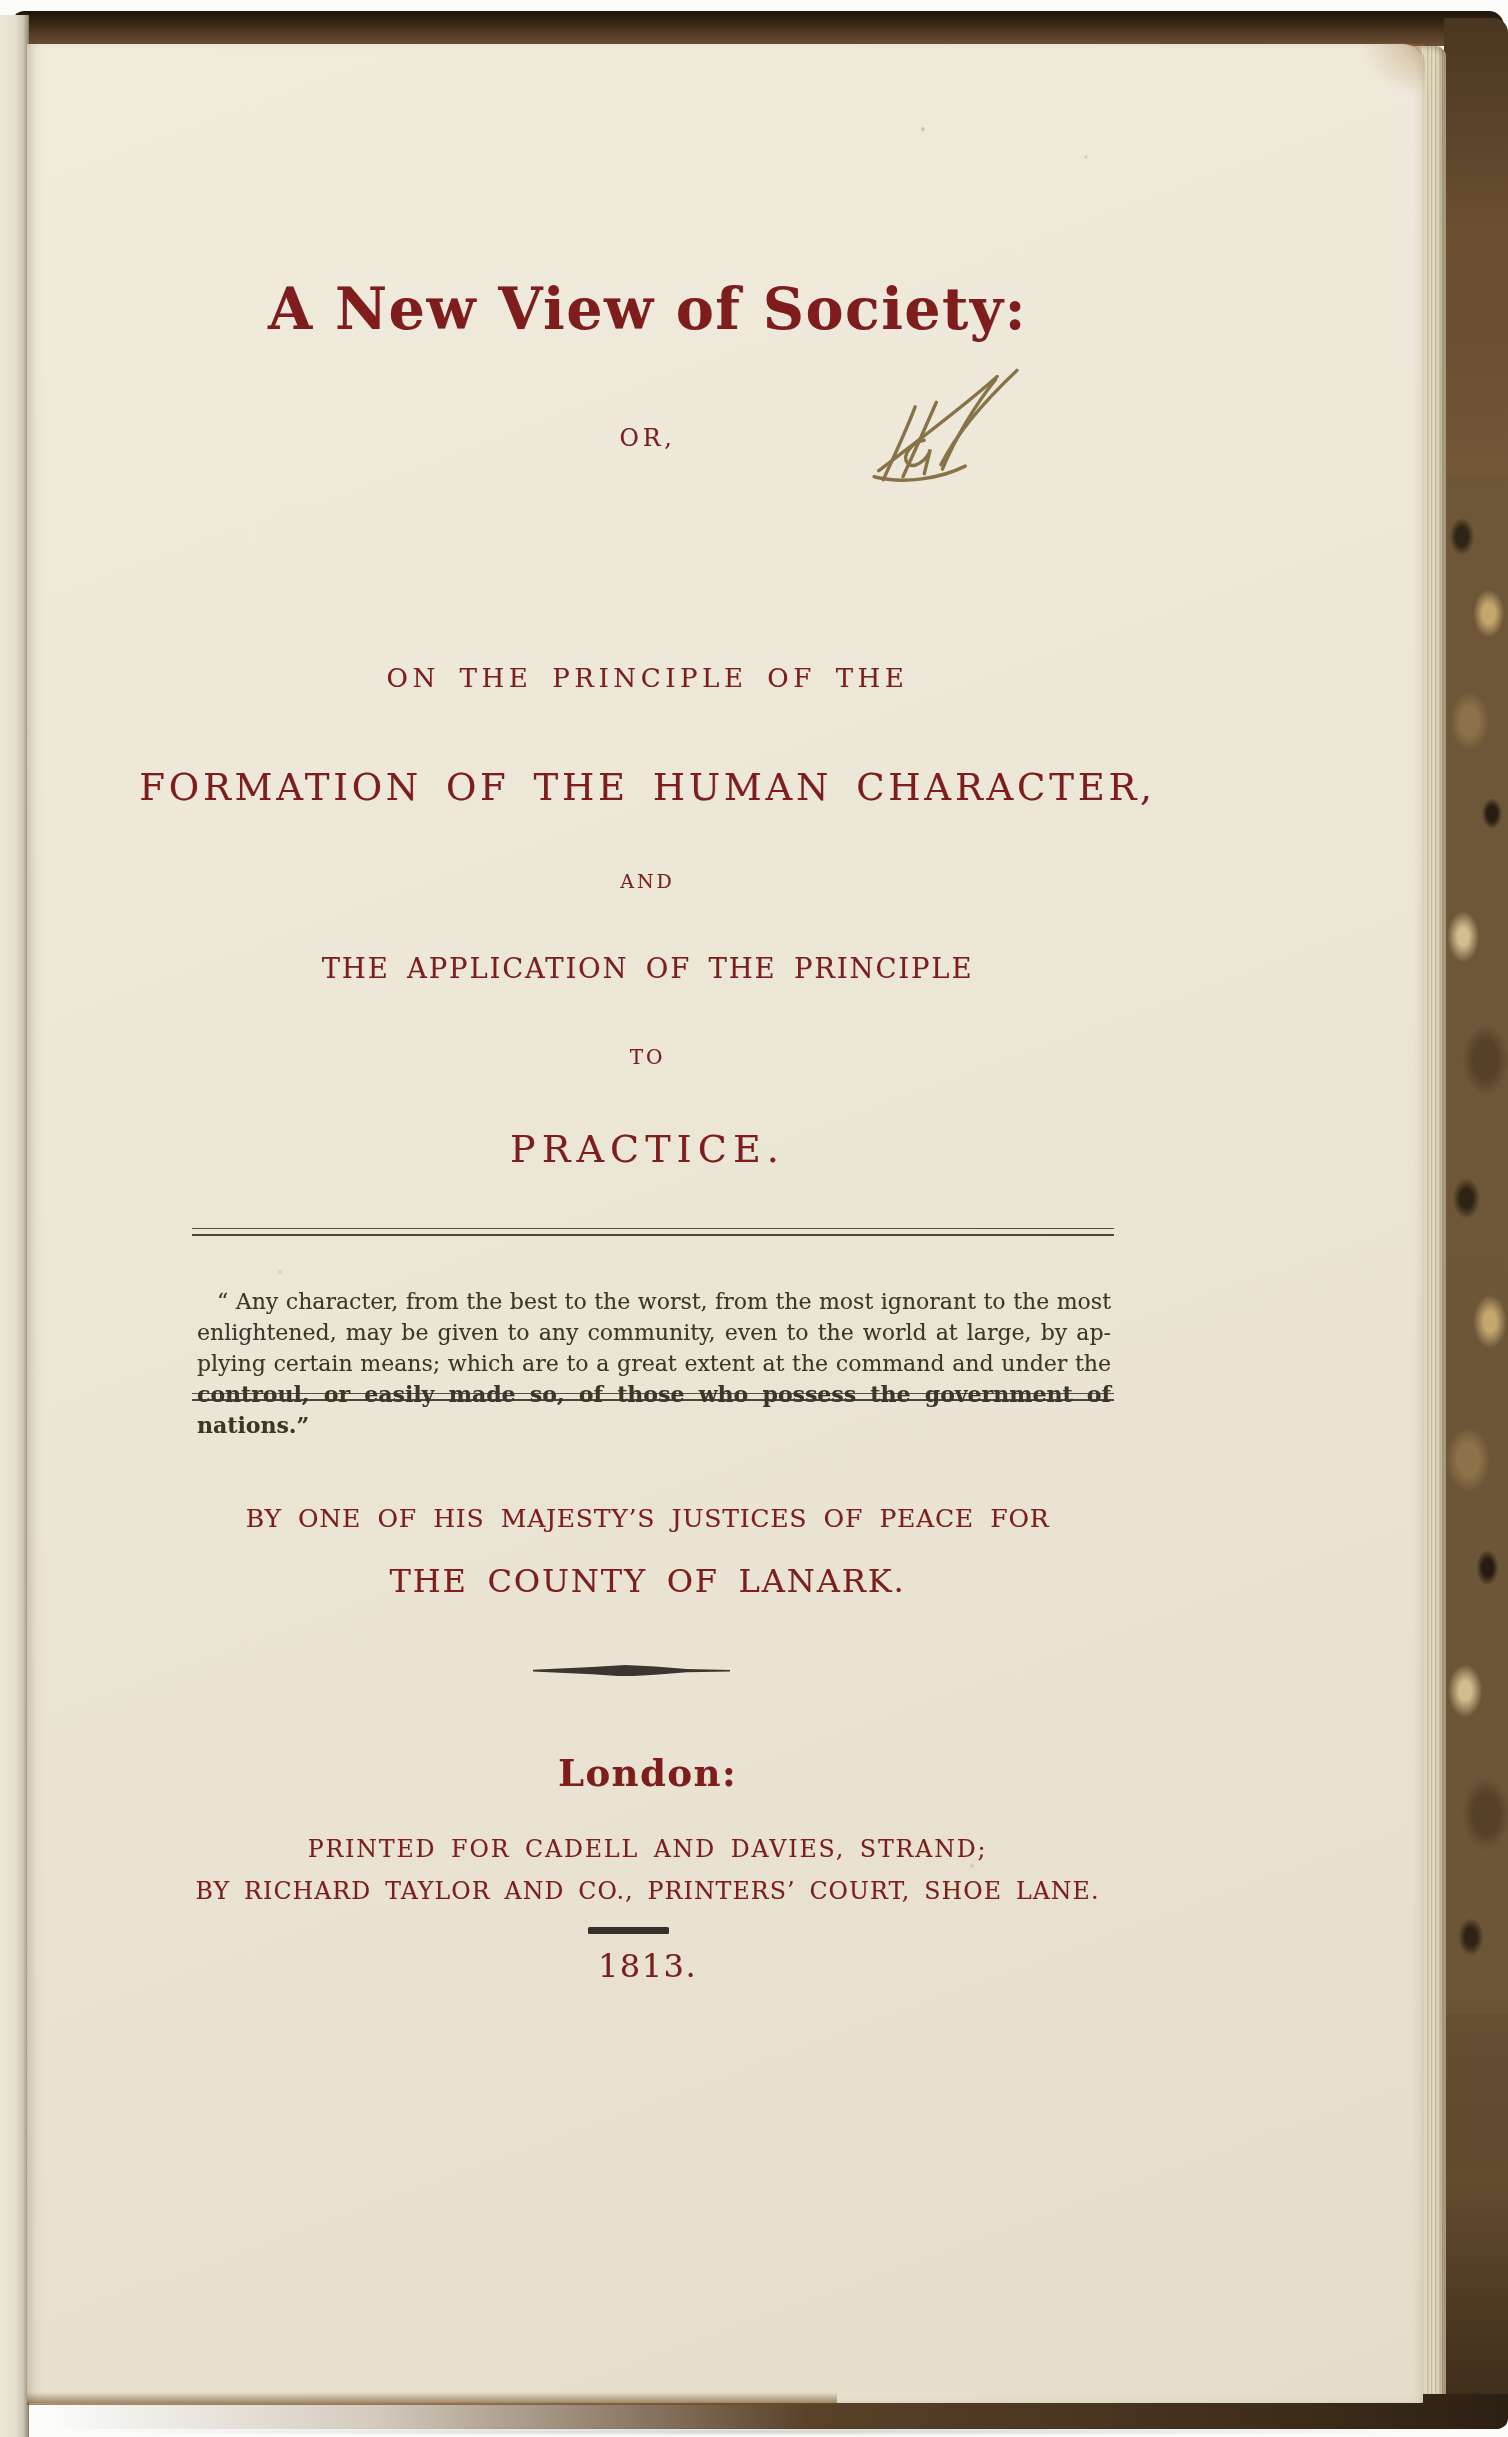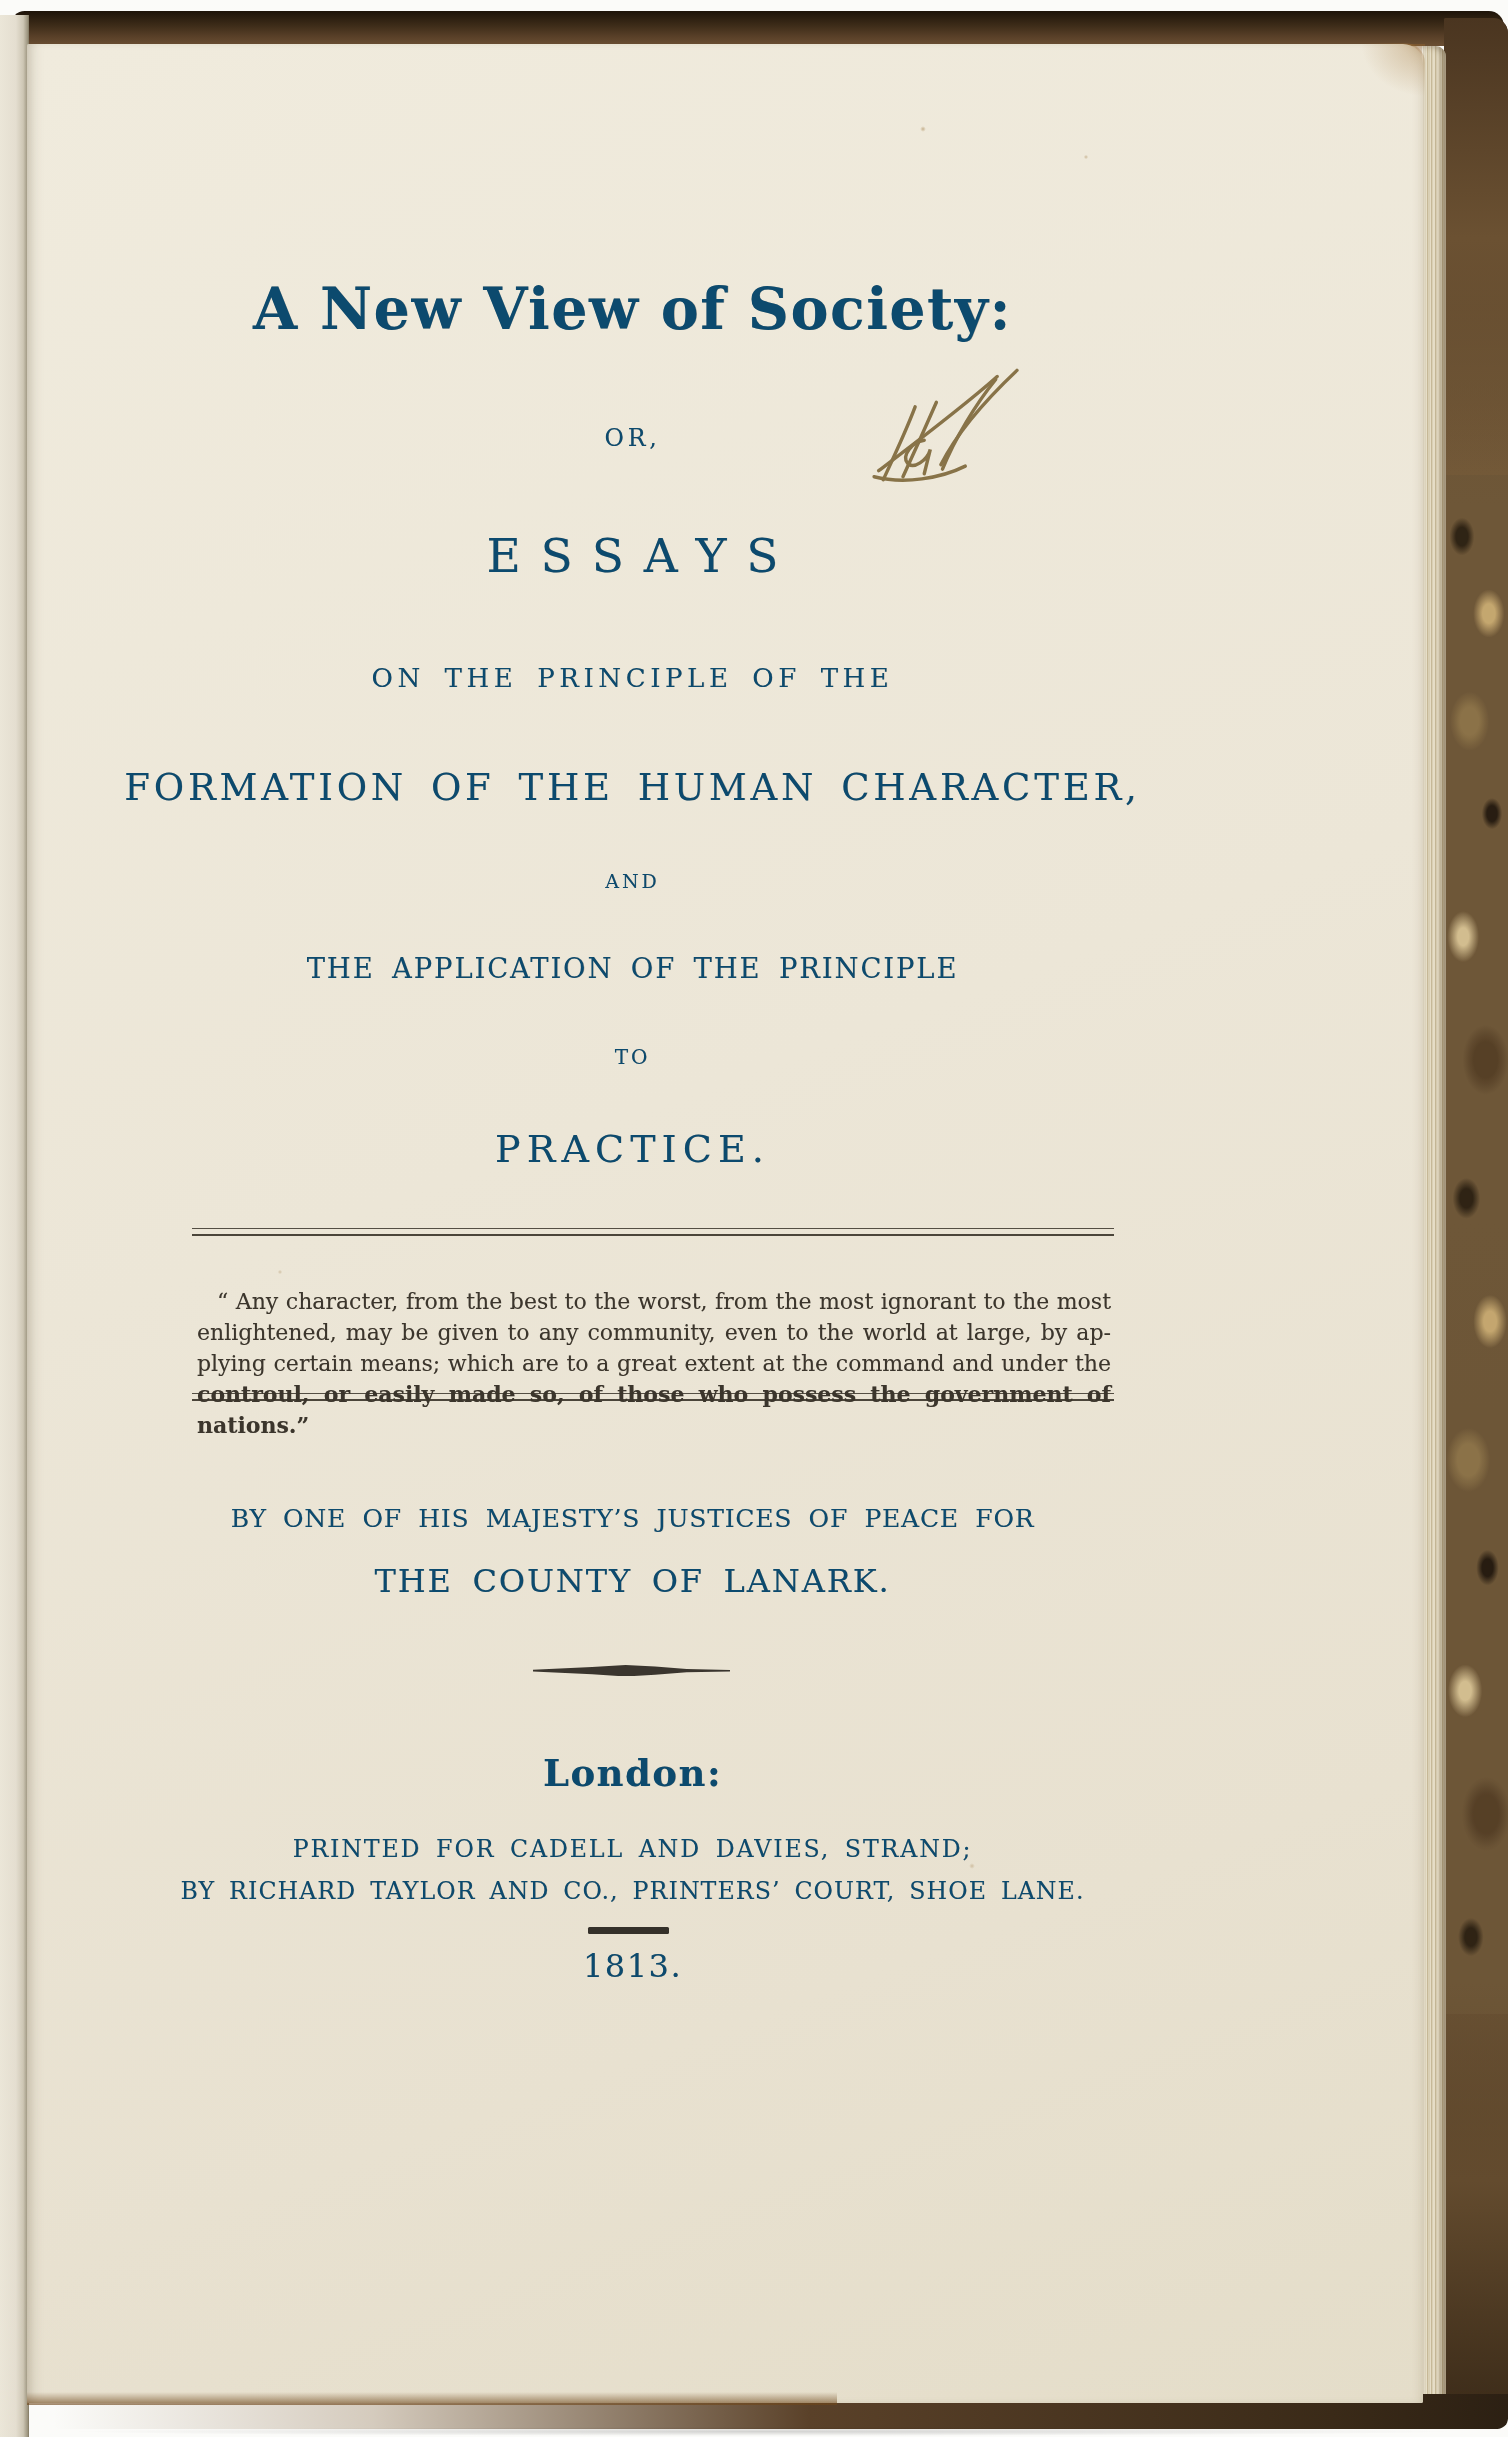--- a/index.html
+++ b/index.html
@@ -59,21 +59,21 @@
       radial-gradient(3.8px 3.8px at 945px 1822px, rgba(148,108,48,.30), rgba(148,108,48,0) 75%),
       linear-gradient(160deg,#f0ebdd 0%,#ece6d7 45%,#e8e1d0 78%,#e4ddc9 100%);
     border-radius:1.5px 20px 1.5px 1.5px;
     box-shadow:inset 10.7px 0 13.7px -9.1px rgba(90,75,50,.35), inset -7.6px 0 10.7px -7.6px rgba(120,95,55,.25);}
   .page-scorch-bottom{position:absolute;left:0;bottom:-1.5px;width:58%;height:12.2px;
     background:linear-gradient(to top,rgba(110,70,25,.65),rgba(110,70,25,0));}
   .corner-stain{position:absolute;right:-1.5px;top:-1.5px;width:114px;height:91px;border-radius:0 20px 0 0;
     background:radial-gradient(91px 76px at 100% 0%,rgba(160,115,55,.40),rgba(160,115,55,0) 70%);}
 
   
-  .tline{position:absolute;left:23px;width:1219px;text-align:center;color:#0c4a6e;
+  .tline{position:absolute;left:38px;width:1219px;text-align:center;color:#7f1d1d;
     text-shadow:0.3px 0.3px 0.6px rgba(59,53,44,.35);white-space:nowrap;}
   .blackletter{font-weight:bold;letter-spacing:1.5px;}
   .caps{font-variant:normal;margin-top:10px;}
   .main-title{top:280px;font-size:57px;line-height:1;}
   .or-sep{top:424px;font-size:23.6px;letter-spacing:3.8px;}
   .essays{top:528px;font-size:47px;letter-spacing:.42em;text-indent:.42em;}
   .sub1{top:653px;font-size:26px;letter-spacing:4.6px;word-spacing:6.9px;}
   .sub2{top:756px;font-size:37px;letter-spacing:3.8px;word-spacing:8.4px;}
   .andw{top:860px;font-size:19px;letter-spacing:3px;}
   .sub3{top:943px;font-size:27.4px;letter-spacing:1.9px;word-spacing:6.9px;}
@@ -131,21 +131,20 @@
         <path d="M14,140 C60,105 130,52 170,16"></path>
         <path d="M196,8 C160,42 118,88 96,132"></path>
         <path d="M168,20 C142,52 114,98 98,138"></path>
         <path d="M62,56 C50,88 32,126 20,152"></path>
         <path d="M90,50 C76,82 58,122 46,148"></path>
         <path d="M74,100 C58,102 44,120 52,130 C60,139 78,126 82,112 L74,144"></path>
         <path d="M8,148 C48,158 96,150 128,134"></path>
       </g>
     </svg>
 
-    <div class="tline essays">ESSAYS</div>
     <div class="tline caps sub1">ON THE PRINCIPLE OF THE</div>
     <div class="tline caps sub2">FORMATION OF THE HUMAN CHARACTER,</div>
     <div class="tline caps andw">AND</div>
     <div class="tline caps sub3">THE APPLICATION OF THE PRINCIPLE</div>
     <div class="tline caps tow">TO</div>
     <div class="tline caps practice">PRACTICE.</div>
 
     <div class="dbl-rule rule-top"></div>
     <div class="epigraph">
       <div class="el first">“ Any character, from the best to the worst, from the most ignorant to the most</div>

